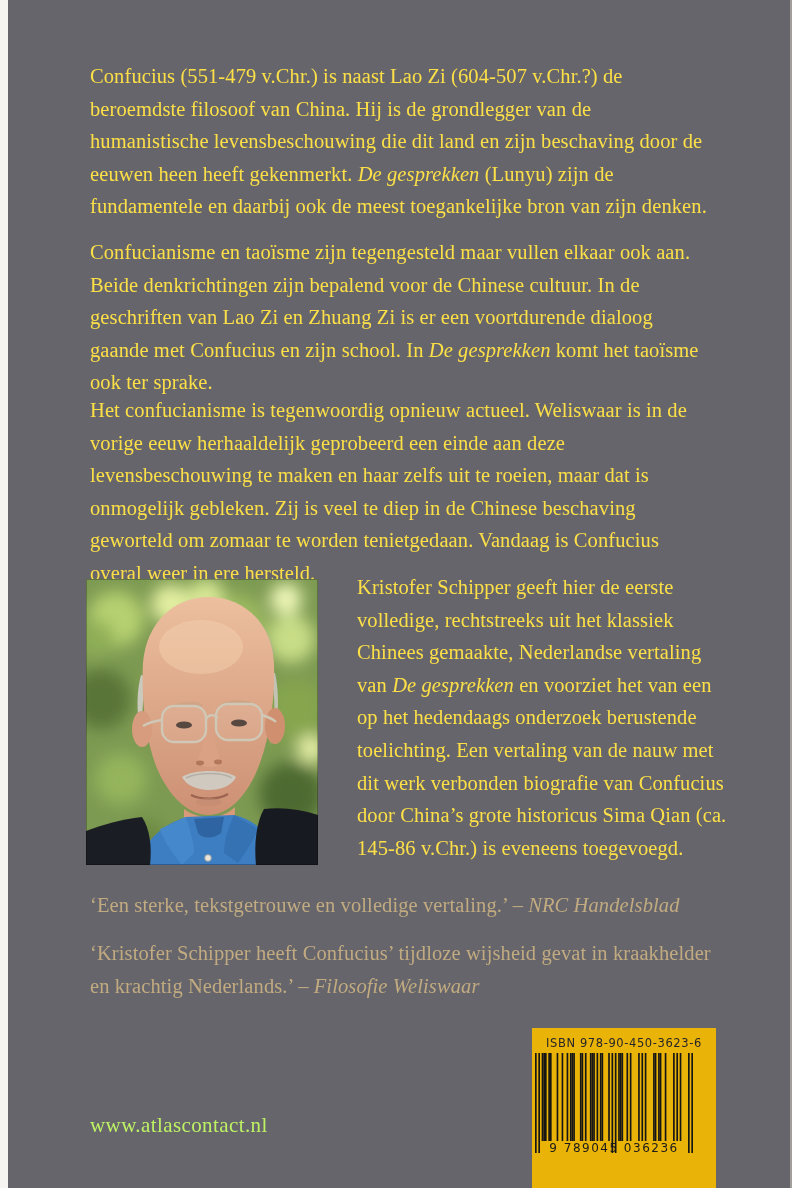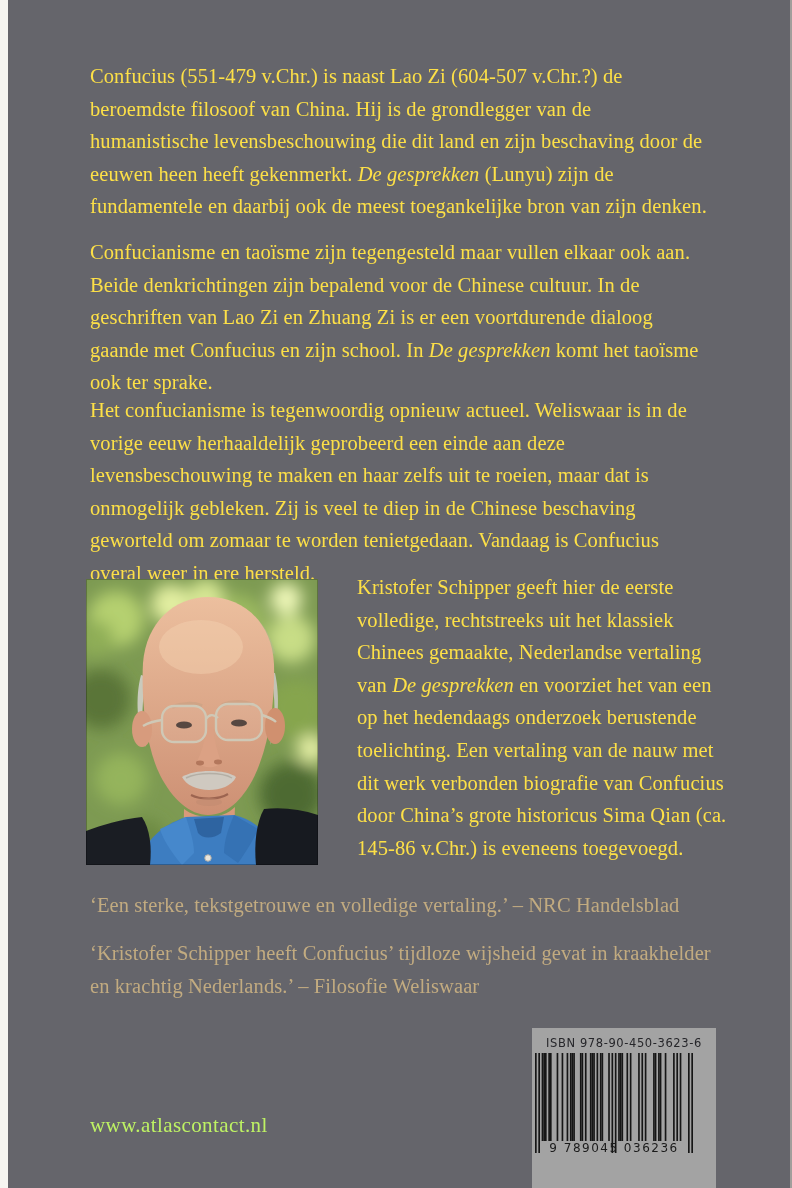--- a/index.html
+++ b/index.html
@@ -16,36 +16,36 @@
     font-size:20.5px;line-height:32.6px;color:#fde047;
     text-align:left;letter-spacing:.1px;
   }
   .para em{font-style:italic;}
   .para-right{left:345px;width:370px;margin-left:12px;}
 
   .quote{
     position:absolute;left:90px;width:624px;margin:0;
     font-size:20.5px;line-height:33px;color:#c2ab80;letter-spacing:.1px;
   }
-  .quote .src{}
+  .quote .src{font-style:italic;}
 
   .website{
     position:absolute;left:90px;top:1113px;
     font-size:21px;color:#bef264;letter-spacing:.4px;
   }
 
   .photo{
     position:absolute;left:86px;top:579px;width:232px;height:286px;
     overflow:hidden;background:#7d9a52;
   }
   .photo svg{display:block;}
 
   .barcode-box{
     position:absolute;left:532px;top:1028px;width:184px;height:160px;
-    background:#a3a3a3;text-align:center;
+    background:#eab308;text-align:center;
   }
   .isbn-label{
     margin-top:8px;
     font-family:"DejaVu Sans","Liberation Sans",sans-serif;
     font-size:11.5px;color:#26262a;letter-spacing:.6px;white-space:nowrap;
   }
   .bars-wrap{position:relative;width:178px;height:112px;margin:3px auto 0;}
   .bars-wrap svg{position:absolute;left:0;top:0;}
   .barcode-number{
     position:absolute;left:0;top:88px;width:158px;

